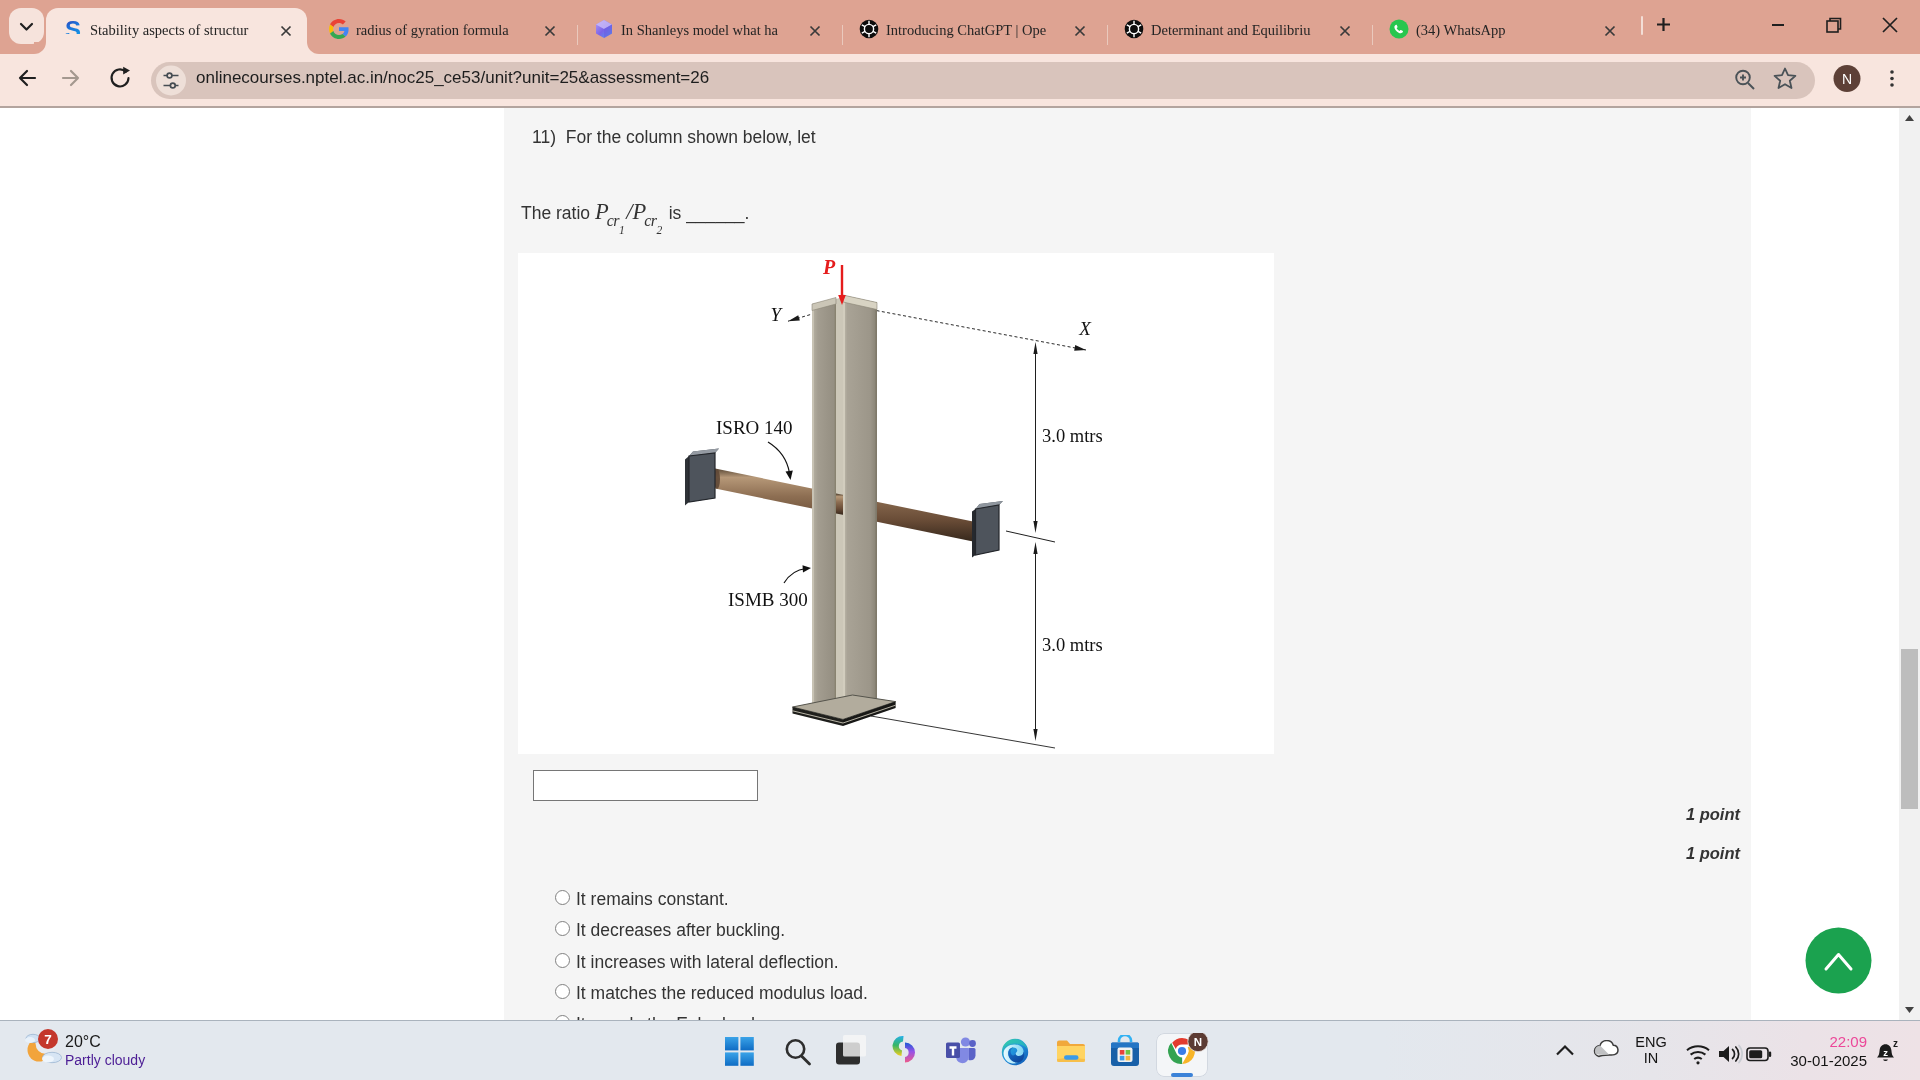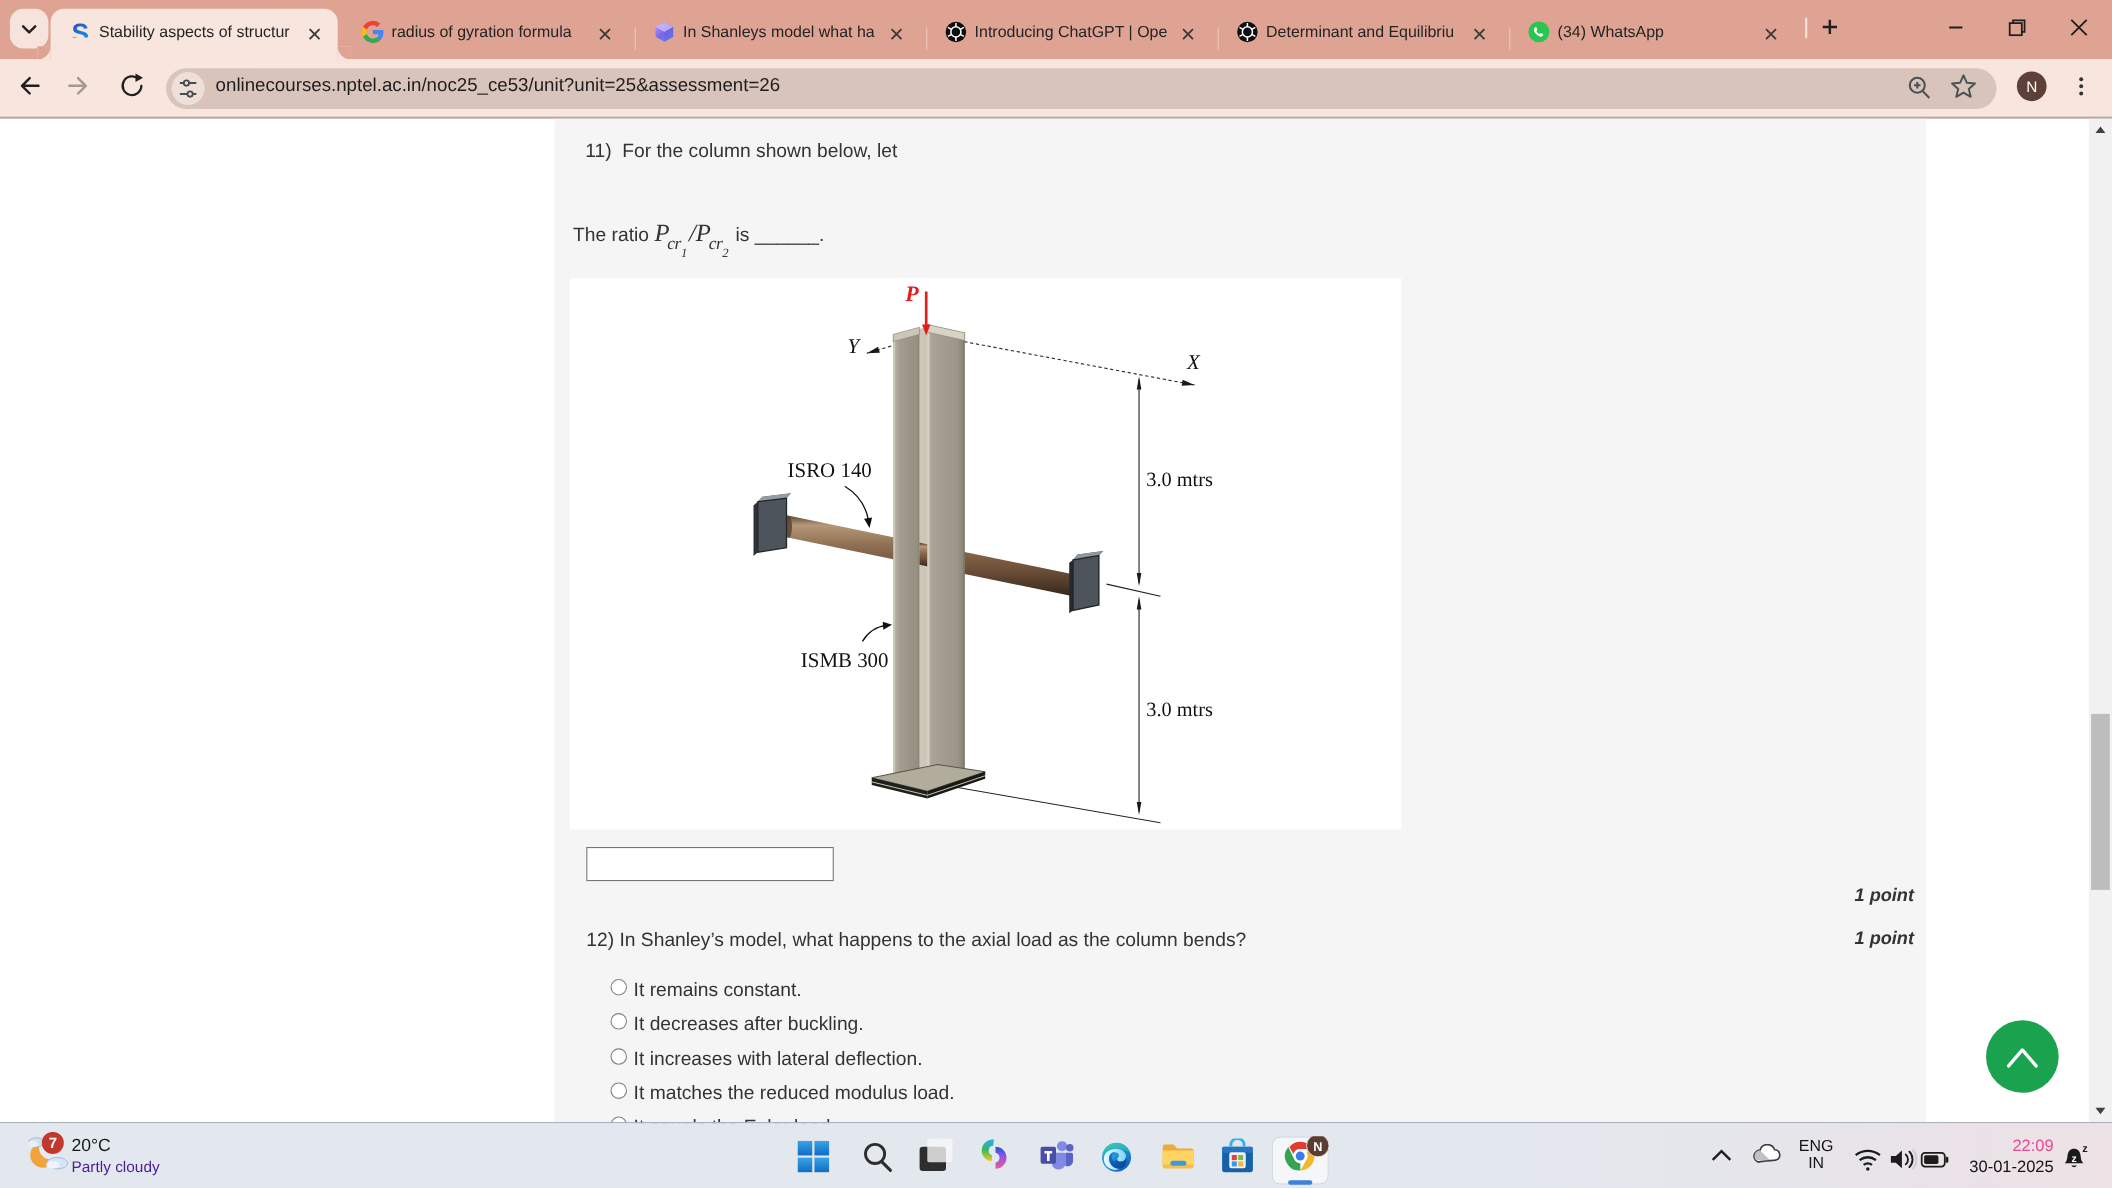--- a/index.html
+++ b/index.html
@@ -5,21 +5,21 @@
   html,body{margin:0;padding:0;}
   body{width:1920px;height:1080px;overflow:hidden;position:relative;background:#fff;
        font-family:"Liberation Sans",sans-serif;}
   .abs{position:absolute;}
   
   #tabbar{position:absolute;left:0;top:0;width:1920px;height:54px;background:#dea392;}
   #toolbar{position:absolute;left:0;top:54px;width:1920px;height:52px;background:#f8e5de;}
   #chromeborder{position:absolute;left:0;top:106px;width:1920px;height:2px;background:#b3a49e;}
   .tabsearch{position:absolute;left:9px;top:8px;width:35px;height:36px;border-radius:12px;background:#f6e3dc;}
   .tab{position:absolute;top:8px;height:46px;}
-  .tab .title{position:absolute;left:44px;top:14px;font-size:14.5px;color:#242424;white-space:nowrap;overflow:hidden;}
+  .tab .title{position:absolute;left:44px;top:14px;font-size:14.5px;color:#242424;white-space:nowrap;overflow:hidden;font-family:Liberation Serif, serif;}
   .tab .fav{position:absolute;left:17px;top:11px;width:20px;height:20px;}
   .tabx{position:absolute;top:17px;width:12px;height:12px;}
   .tabsep{position:absolute;top:17px;width:1px;height:20px;background:#eac9bd;}
   #activetab{position:absolute;left:46px;top:8px;width:261px;height:46px;background:#f8e5de;border-radius:12px 12px 0 0;}
   
   #page{position:absolute;left:0;top:108px;width:1920px;height:912px;background:#ffffff;}
   #panel{position:absolute;left:504px;top:0px;width:1247px;height:912px;background:#f5f5f5;}
   #figure{position:absolute;left:14px;top:145px;width:756px;height:501px;background:#ffffff;}
   .qtext{position:absolute;font-size:17.5px;color:#333;white-space:nowrap;}
   .mP{font-family:"Liberation Serif",serif;font-style:italic;font-size:22.5px;line-height:0;}
@@ -288,21 +288,20 @@
       <path d="M250 189 Q268 200 271.5 220" fill="none" stroke="#111" stroke-width="1.2"></path>
       <polygon points="272.5,227 267.5,218.5 274.8,217.5 Z" fill="#111"></polygon>
       <text x="210" y="353" font-family="Liberation Serif" font-size="19" fill="#111">ISMB 300</text>
       <path d="M266 330 Q274 317 288 315.5" fill="none" stroke="#111" stroke-width="1.2"></path>
       <polygon points="293,315 284.5,312.2 285,319.5 Z" fill="#111"></polygon>
     </svg>
     </div>
     <div id="inputbox"></div>
     <div class="pt" style="top:697px;">1 point</div>
     <div class="pt" style="top:736px;">1 point</div>
-    <div class="qtext" style="left:29px;top:736px;">12)&nbsp;In Shanley’s model, what happens to the axial load as the column bends?</div>
     <div class="radio" style="top:782px;"></div>
       <div class="ropt" style="top:781px;">It remains constant.</div>
     <div class="radio" style="top:813px;"></div>
       <div class="ropt" style="top:812px;">It decreases after buckling.</div>
     <div class="radio" style="top:845px;"></div>
       <div class="ropt" style="top:844px;">It increases with lateral deflection.</div>
     <div class="radio" style="top:876px;"></div>
       <div class="ropt" style="top:875px;">It matches the reduced modulus load.</div>
     <div class="radio" style="top:907px;"></div>
       <div class="ropt" style="top:906px;">It equals the Euler load.</div>

